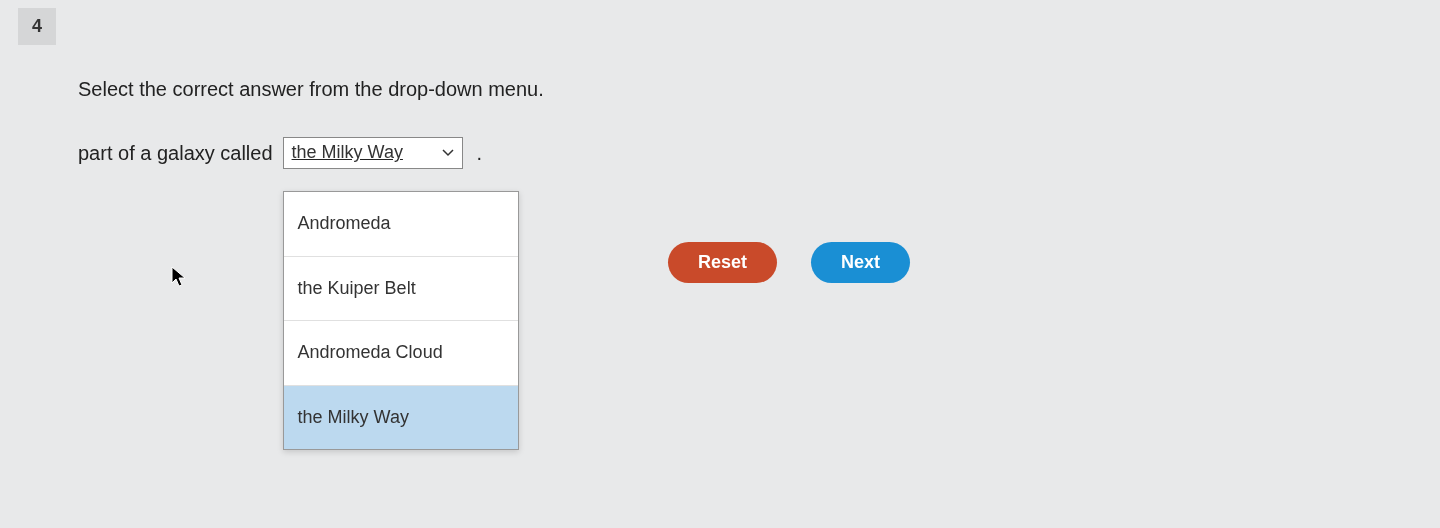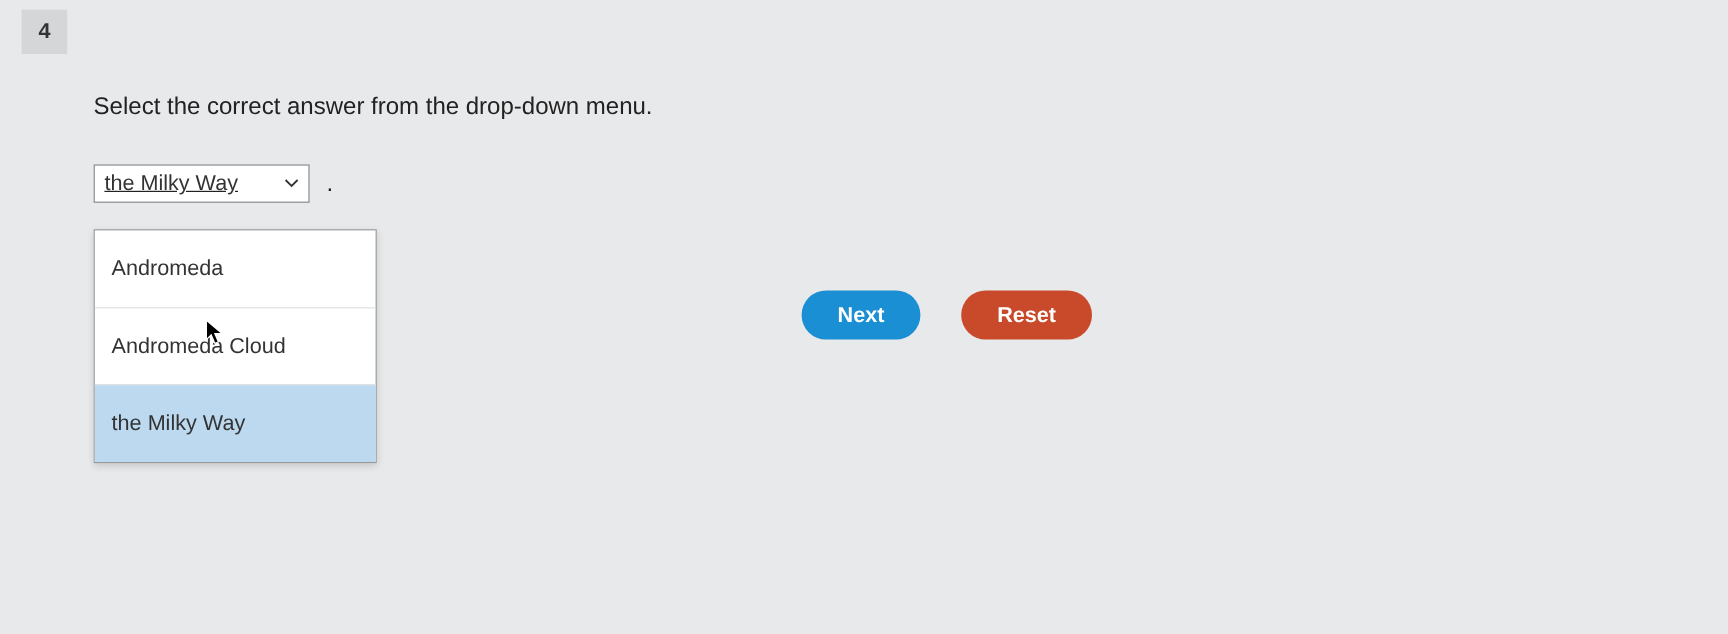--- a/index.html
+++ b/index.html
@@ -131,41 +131,43 @@
 </head>
 <body>
 
 <div class="question-number">4</div>
 
 <div class="content">
   <div class="instruction">Select the correct answer from the drop-down menu.</div>
 
   <div class="question-text">
     <div class="inline-row">
+      <span>part of a galaxy called</span>
 
       <span class="dropdown-wrapper">
         <span class="dropdown-selected">
           <span>the Milky Way</span>
           <svg class="chevron" viewBox="0 0 12 12">
             <path d="M1 3 L6 8 L11 3" stroke="#333" stroke-width="1.5" fill="none"></path>
           </svg>
         </span>
 
         <div class="dropdown-list">
           <div class="dropdown-option">Andromeda</div>
+          <div class="dropdown-option">the Kuiper Belt</div>
           <div class="dropdown-option">Andromeda Cloud</div>
           <div class="dropdown-option selected">the Milky Way</div>
         </div>
       </span>
 
       <span class="period">.</span>
     </div>
   </div>
 </div>
 
 <svg class="cursor-icon" viewBox="0 0 18 24">
   <path d="M2 2 L2 18 L6 14 L9 21 L12 20 L9 13 L15 13 Z" fill="#000" stroke="#fff" stroke-width="1"></path>
 </svg>
 
 <div class="button-row">
+  <button class="btn btn-reset">Reset</button>
   <button class="btn btn-next">Next</button>
-  <button class="btn btn-reset">Reset</button>
 </div>
 
 </body></html>

